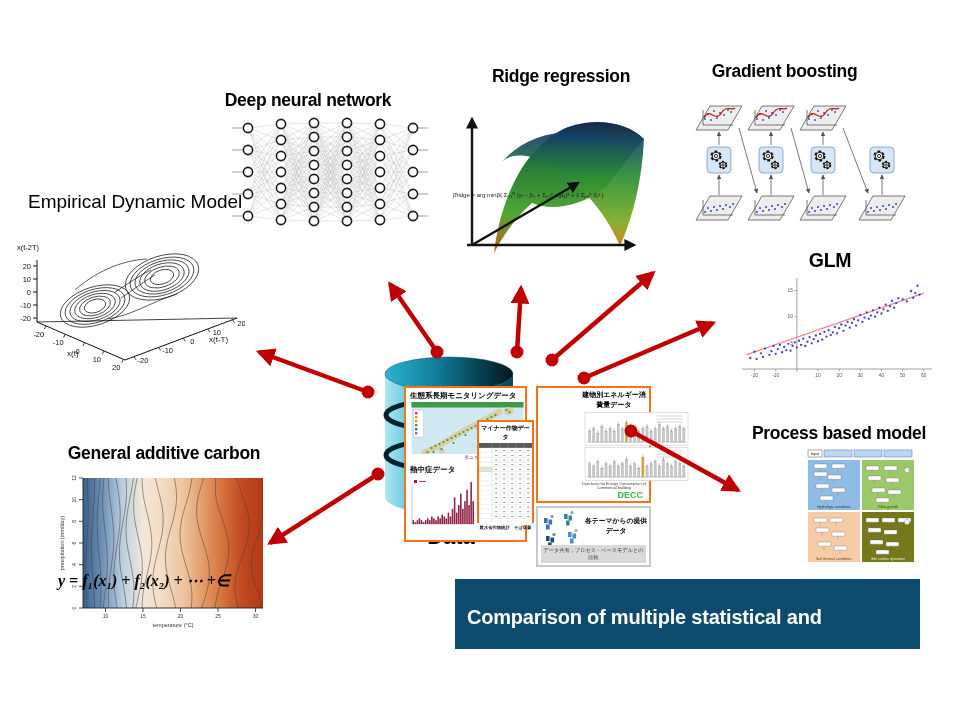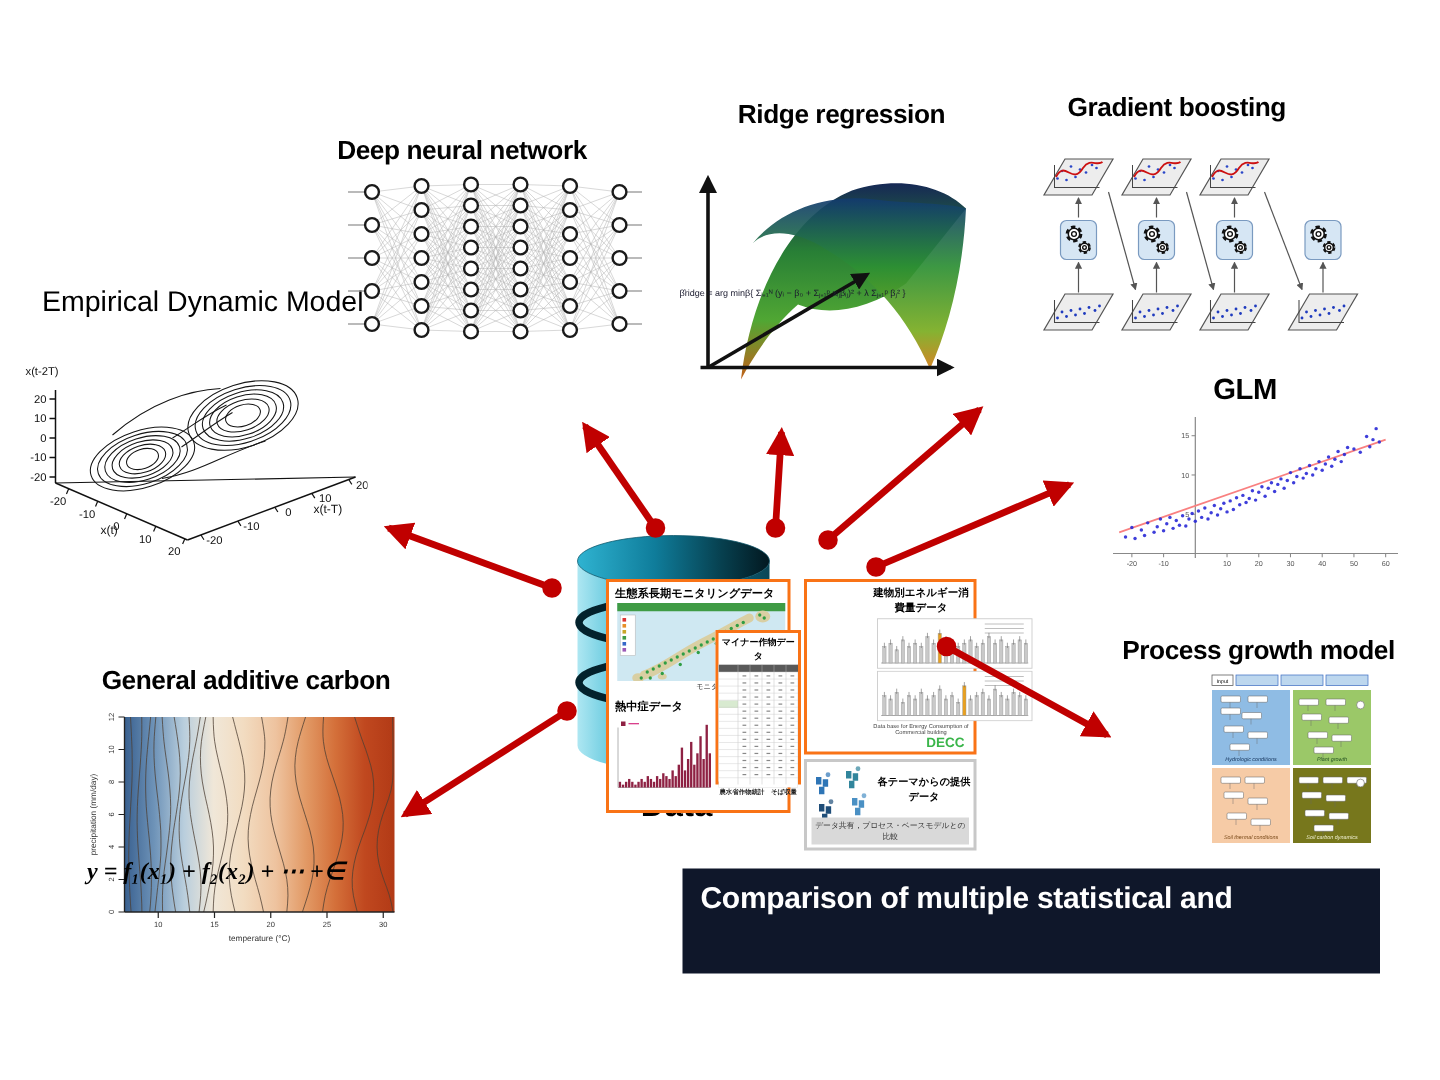--- a/index.html
+++ b/index.html
@@ -2,22 +2,22 @@
 <html><head>
 <meta charset="utf-8">
 <style>
   html,body{margin:0;padding:0;background:#888;}
   .slide{position:relative;width:960px;height:720px;background:#ffffff;overflow:hidden;
          font-family:"Liberation Sans",sans-serif;margin:0 auto;}
   .abs{position:absolute;}
   .hd{position:absolute;font-weight:700;color:#000;letter-spacing:-0.3px;text-align:center;white-space:nowrap;}
   .hd-edm{font-weight:400;letter-spacing:0;}
   .formula{position:absolute;color:#1a1a2e;margin-top:31px;}
-  .banner{position:absolute;left:455px;top:579px;width:465px;height:70px;background:#0f172a;
-          color:#fff;font-weight:700;font-size:20px;line-height:1.48;padding:6px 0 0 12px;
+  .banner{position:absolute;left:455px;top:579px;width:465px;height:70px;background:#0c4a6e;
+          color:#fff;font-weight:700;font-size:20px;line-height:1.48;padding:24px 0 0 12px;
           box-sizing:border-box;letter-spacing:-0.2px;}
   .card{position:absolute;background:#fff;border:2px solid #f97316;box-sizing:border-box;}
   .card .ttl{font-weight:700;color:#000;}
   .c1-title{font-size:7.5px;padding:3px 2px 1px 4px;}
   .c1-cap{font-size:4.8px;text-align:right;padding:0 6px 0 0;color:#222;}
   .c2-title{font-size:7.5px;padding:5px 0 1px 4px;}
   .c3-title{font-size:6px;text-align:center;padding:2px 0 1px 0;}
   .c3-cap{font-size:4.3px;text-align:center;color:#222;font-weight:700;}
   .c4-title{font-size:7px;text-align:center;padding:2px 0 1px 0;}
   .c4-cap{font-size:3.8px;text-align:center;color:#444;}
@@ -32,21 +32,21 @@
 <body>
 
 <div class="slide">
 
   <div class="hd" style="left:208px;top:90px;width:200px;font-size:17.5px;text-align:center;">Deep neural network</div>
   <div class="hd" style="left:702px;top:61px;width:165px;font-size:17.5px;">Gradient boosting</div>
   <div class="hd" style="left:481px;top:66px;width:160px;font-size:17.5px;">Ridge regression</div>
   <div class="hd hd-edm" style="left:28px;top:191px;width:212px;font-size:19px;">Empirical Dynamic Model</div>
   <div class="hd" style="left:790px;top:249px;width:80px;font-size:19.5px;">GLM</div>
   <div class="hd" style="left:64px;top:443px;width:200px;font-size:17.5px;">General additive carbon</div>
-  <div class="hd" style="left:744px;top:423px;width:190px;font-size:17.5px;">Process growth model</div>
+  <div class="hd" style="left:744px;top:423px;width:190px;font-size:17.5px;">Process based model</div>
   <div class="data-label" style="left:406px;top:524px;width:90px;">Data</div>
 
   <svg class="abs" id="cyl" style="left:383px;top:350px;" width="132" height="168" viewBox="0 0 132 168">
     <defs>
       <linearGradient id="cylBody" x1="0" y1="0" x2="1" y2="0">
         <stop offset="0" stop-color="#aee7f2"></stop>
           <stop offset="0.22" stop-color="#56c3da"></stop>
         <stop offset="0.5" stop-color="#1a97b6"></stop>
           <stop offset="0.78" stop-color="#0d5f78"></stop>
         <stop offset="1" stop-color="#0a4656"></stop>

